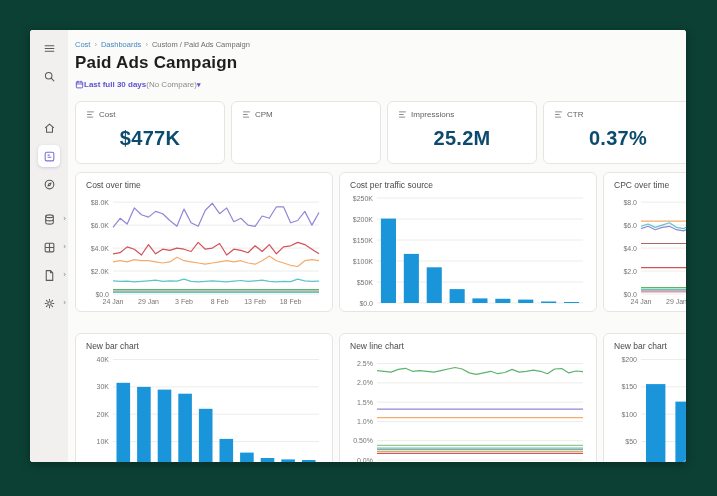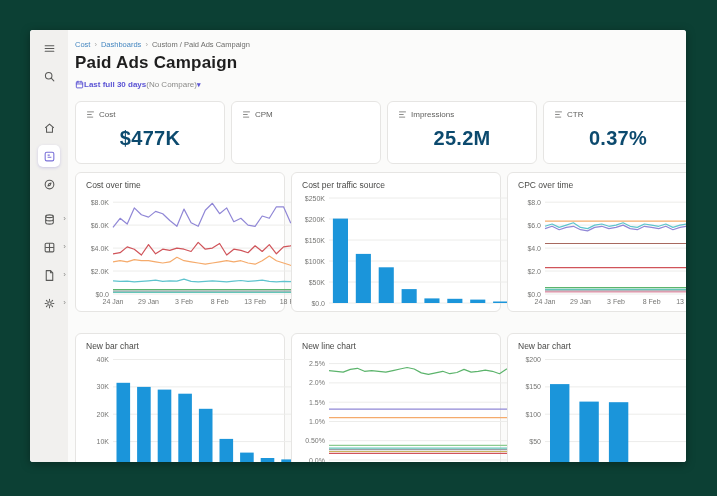--- a/index.html
+++ b/index.html
@@ -35,21 +35,21 @@
   .date-filter .nc { color:#8b8b89; font-weight:400; }
   .date-filter .dd { font-size:7px; }
   
   .kpi-row { display:flex; gap:6px; margin-top:8px; width:700px; }
   .card { background:#ffffff; border:1px solid #e6e5e3; border-radius:6px; }
   .kpi-card { width:150px; height:63px; flex:none; padding:8px 10px; }
   .kpi-head { display:flex; align-items:center; gap:4px; }
   .kpi-label { font-size:8px; color:#5f5f5d; }
   .kpi-value { text-align:center; font-size:20px; font-weight:700; color:#0c4a6e; margin-top:8px; letter-spacing:.3px; }
   .charts { display:flex; flex-wrap:wrap; gap:5px 6px; margin-top:8px; width:800px; }
-  .chart-card { width:210px; flex:none; padding:7px 10px 22px; }
+  .chart-card { width:258px; flex:none; padding:7px 10px 22px; }
   .chart-card.row1 { height:140px; }
   .chart-card.row2 { height:145px;margin-top:16px; }
   .chart-title { font-size:8.5px; color:#4a4a48; margin-bottom:3px; }
   .chart-body { width:238px; }
   .row1 .chart-body { height:113px; }
   .row2 .chart-body { height:118px; }
   .tick { font:7px "Liberation Sans", sans-serif; fill:#767674; }
 </style>
 </head>
 <body>

